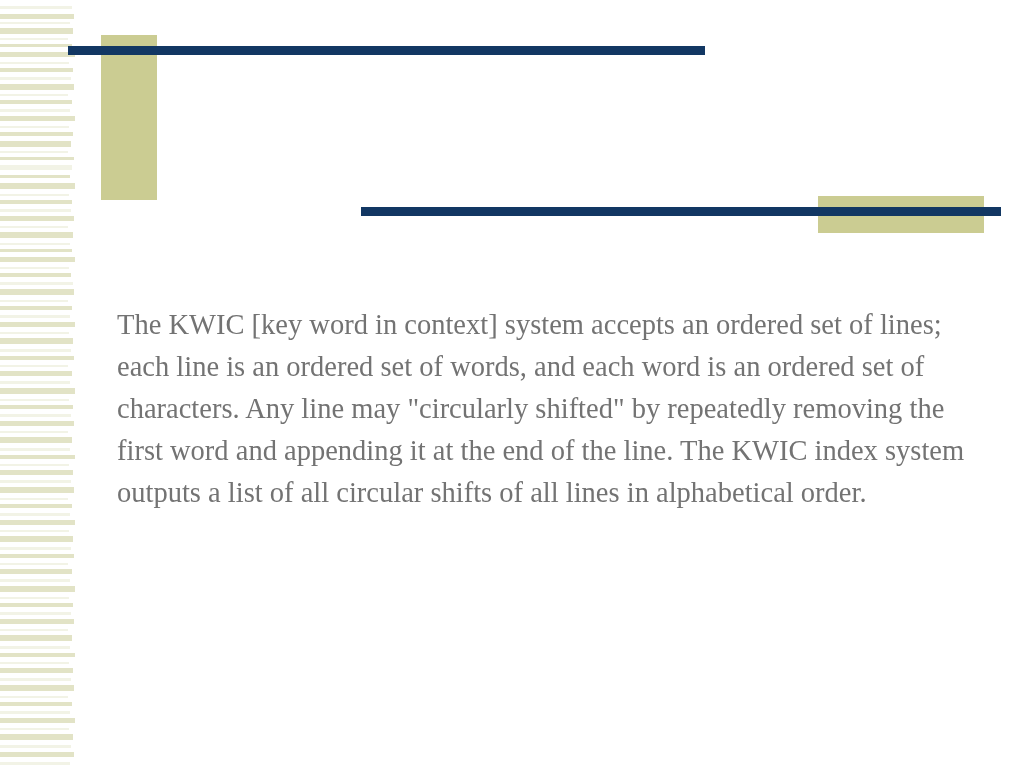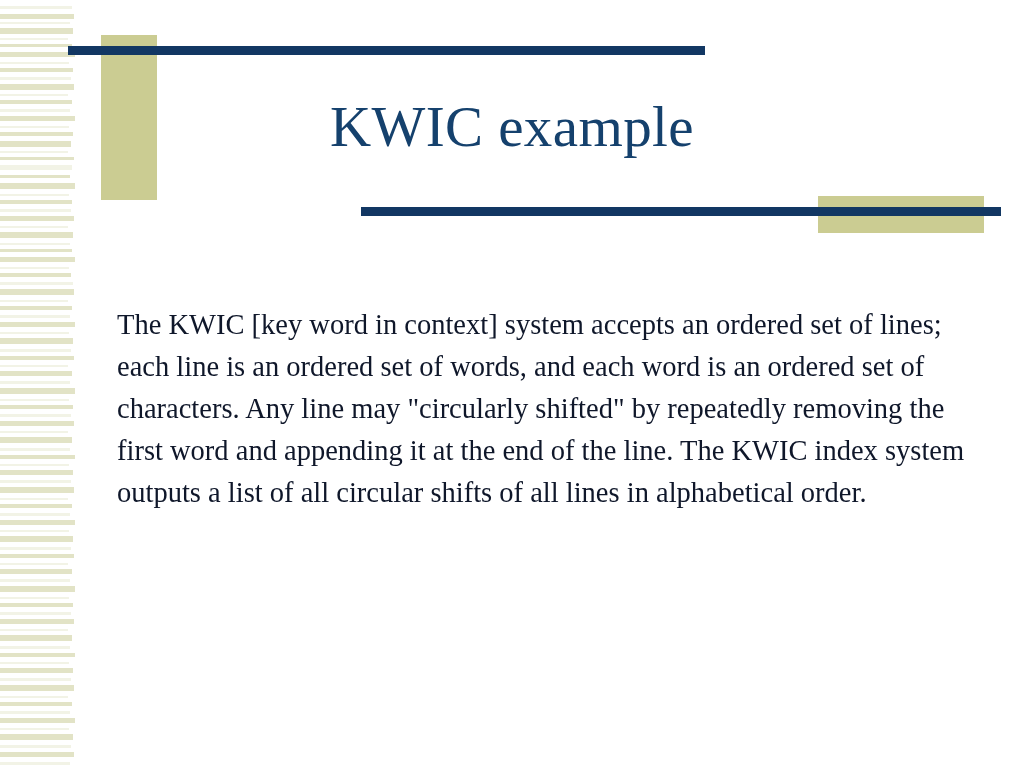--- a/index.html
+++ b/index.html
@@ -81,21 +81,21 @@
     letter-spacing: 0.4px;
     white-space: nowrap;
   }
 
   
   #body-text {
     position: absolute;
     left: 117px;
     top: 304px;
     width: 852px;
-    color: #0f172a;
+    color: #737373;
     font-size: 28.5px;
     line-height: 42px;
     text-align: left;
   }
 </style>
 </head>
 <body>
 
 <div id="slide">
 
@@ -196,17 +196,16 @@
     </div>
 
   <div class="khaki-block" id="khaki-block-left"></div>
 
   <div class="navy-rule" id="navy-rule-top"></div>
 
   <div class="khaki-block" id="khaki-block-right"></div>
 
   <div class="navy-rule" id="navy-rule-mid"></div>
 
-  <div id="slide-title">KWIC example</div>
 
   <div id="body-text">The KWIC [key word in context] system accepts an ordered set of lines; each line is an ordered set of words, and each word is an ordered set of characters. Any line may "circularly shifted" by repeatedly removing the first word and appending it at the end of the line. The KWIC index system outputs a list of all circular shifts of all lines in alphabetical order.</div>
 
 </div>
 
 </body></html>

